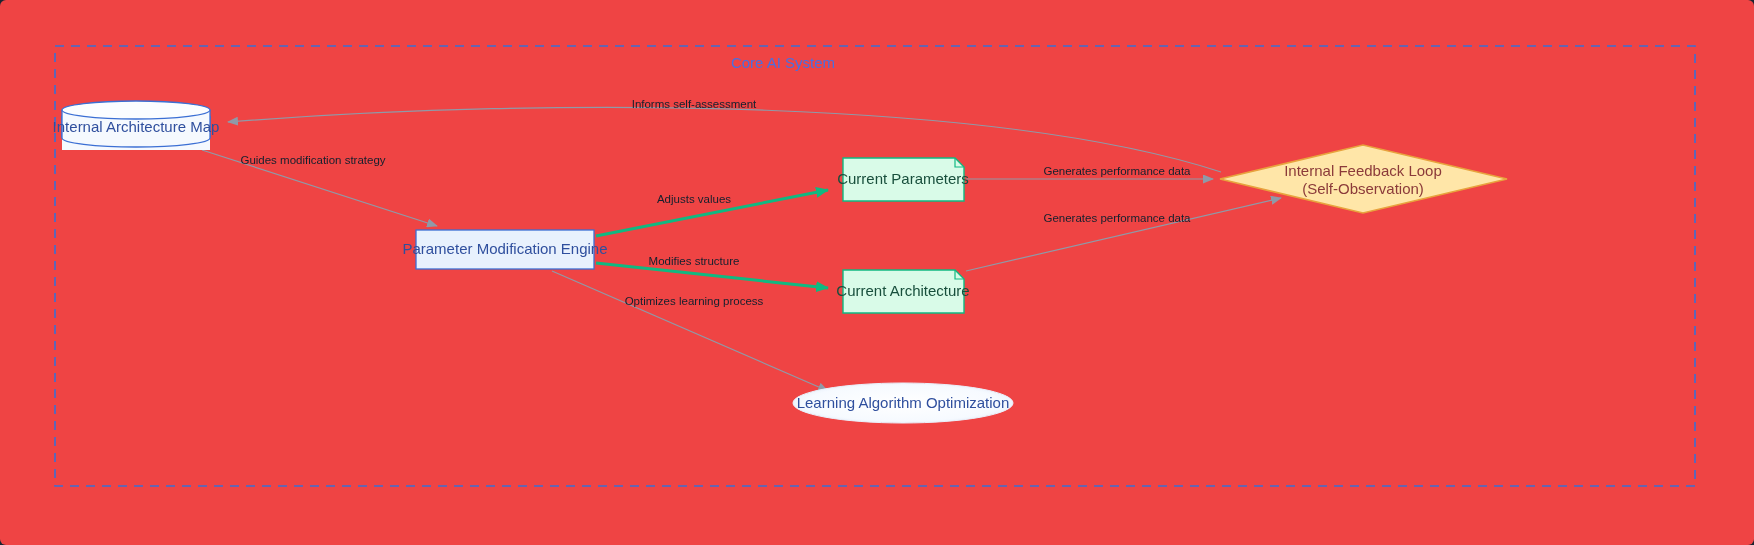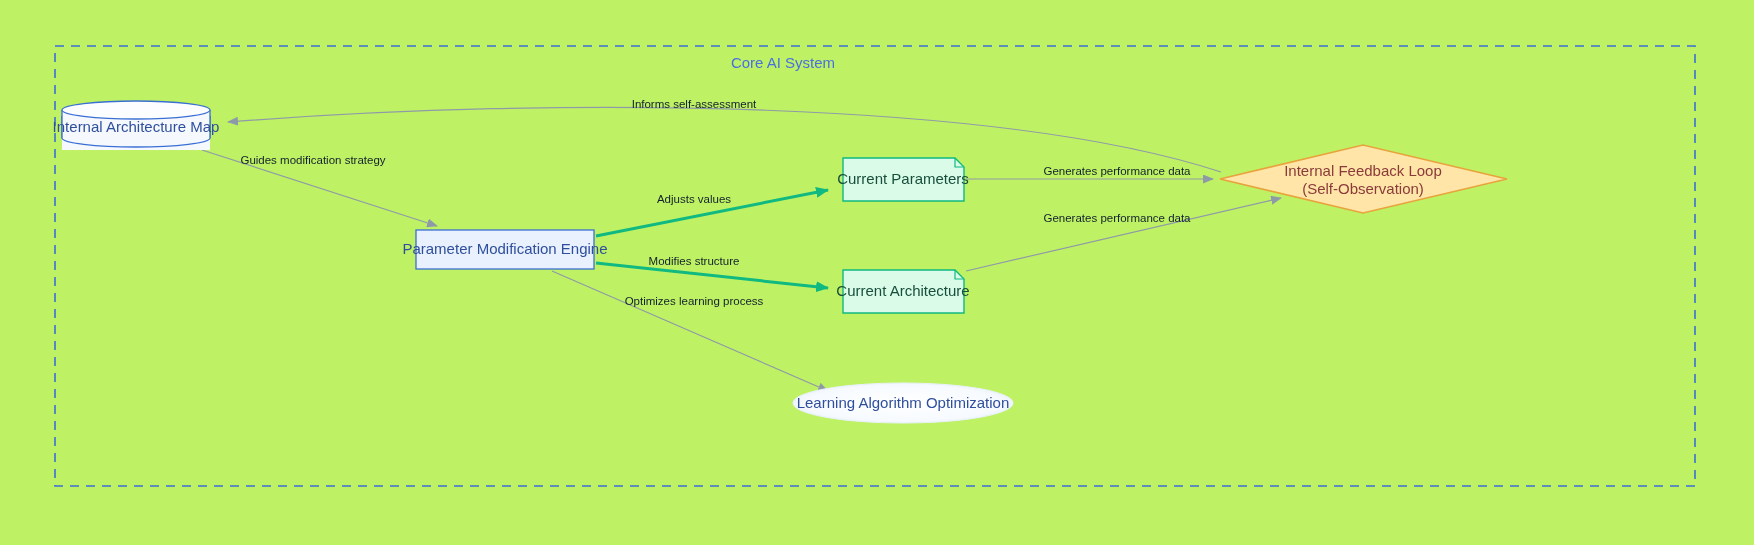--- a/index.html
+++ b/index.html
@@ -10,21 +10,22 @@
   body {
     width: 1754px;
     height: 545px;
     overflow: hidden;
     font-family: "Liberation Sans", sans-serif;
   }
   #diagram-root {
     position: relative;
     width: 1754px;
     height: 545px;
-    background: #bef264;
+    background: #ef4444;
+    border-radius: 6px;
   }
   svg#diagram-svg {
     position: absolute;
     top: 0;
     left: 0;
     width: 1754px;
     height: 545px;
   }
   .node-label {
     font-family: "Liberation Sans", sans-serif;

